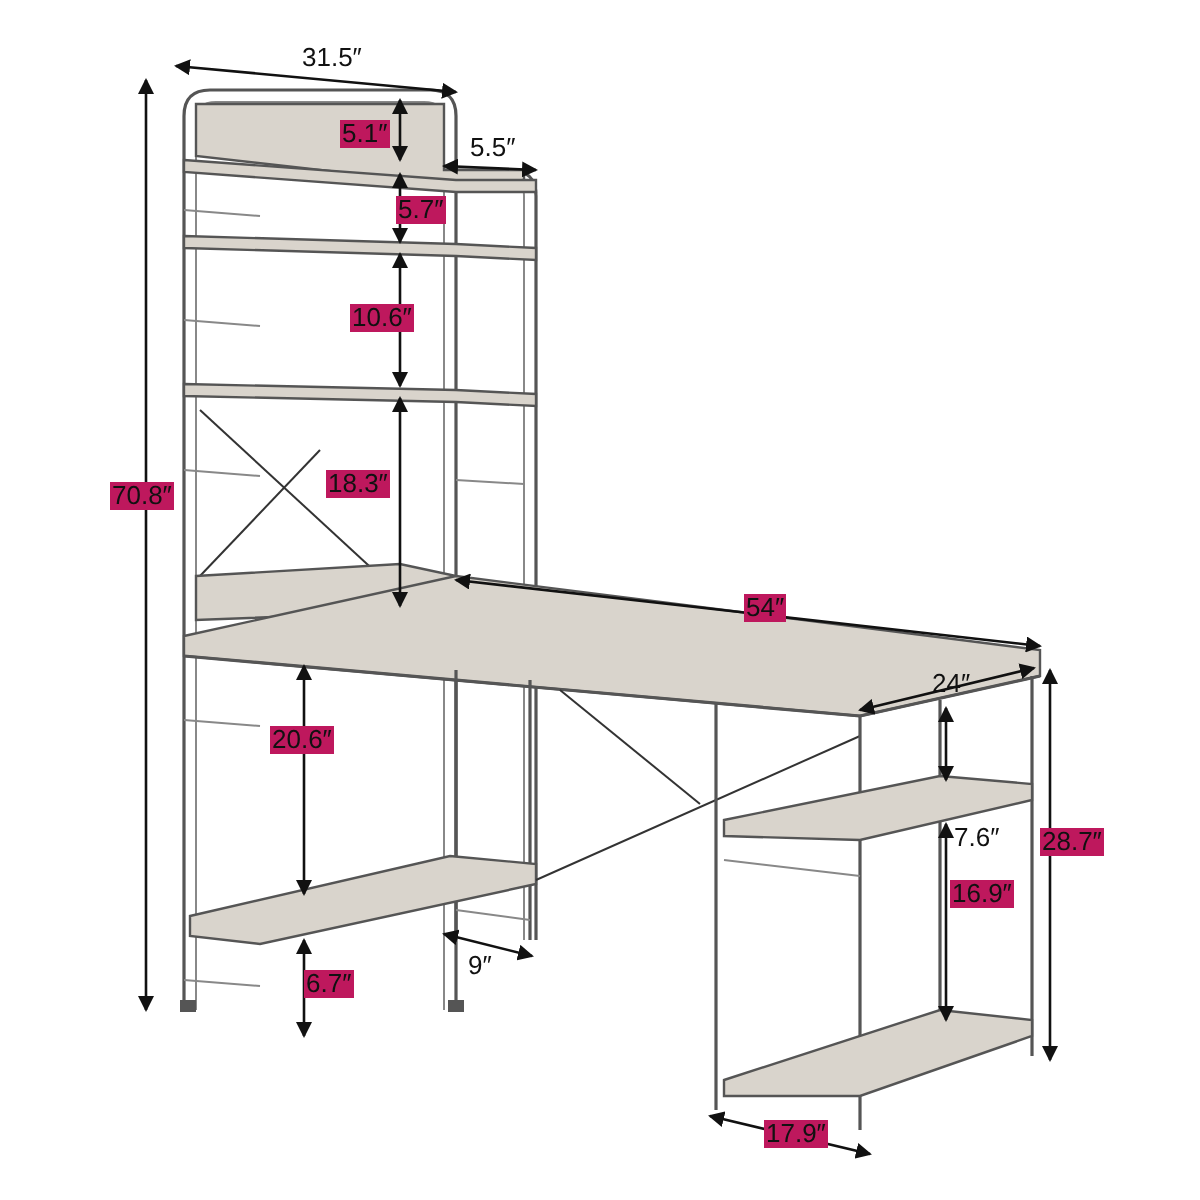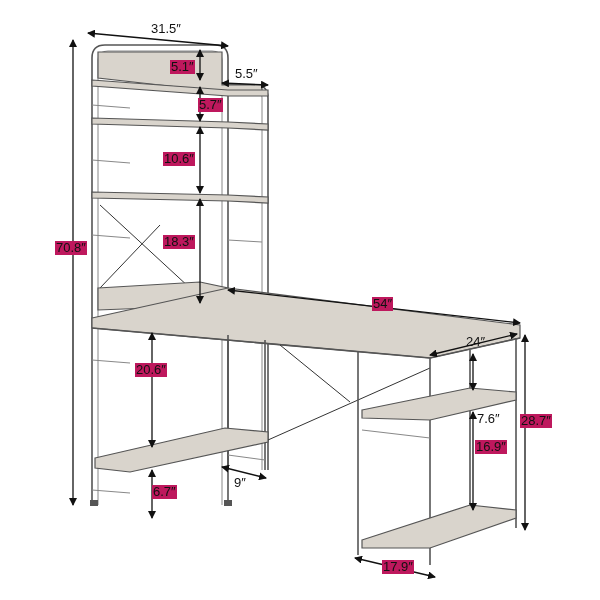--- a/index.html
+++ b/index.html
@@ -96,21 +96,21 @@
       <line class="dim" x1="152" y1="333" x2="152" y2="447" marker-start="url(#ah)" marker-end="url(#ah)"></line>
       <line class="dim" x1="152" y1="470" x2="152" y2="518" marker-start="url(#ah)" marker-end="url(#ah)"></line>
       <line class="dim" x1="222" y1="467" x2="266" y2="478" marker-start="url(#ah)" marker-end="url(#ah)"></line>
     </g>
   </svg>
 
   <span class="lbl nobg" style="left:150px;top:22px;">31.5″</span>
   <span class="lbl" style="left:170px;top:60px;">5.1″</span>
   <span class="lbl nobg" style="left:234px;top:67px;">5.5″</span>
   <span class="lbl" style="left:170px;top:98px;margin-left:28px;">5.7″</span>
-  <span class="lbl" style="left:163px;top:152px;">10.6″</span>
+  <span class="lbl" style="left:175px;top:152px;">10.6″</span>
   <span class="lbl" style="left:163px;top:235px;">18.3″</span>
   <span class="lbl" style="left:55px;top:241px;">70.8″</span>
   <span class="lbl" style="left:372px;top:297px;">54″</span>
   <span class="lbl nobg" style="left:465px;top:335px;">24″</span>
   <span class="lbl" style="left:520px;top:414px;text-align:center;">28.7″</span>
   <span class="lbl nobg" style="left:476px;top:364px;margin-top:48px;">7.6″</span>
   <span class="lbl" style="left:475px;top:440px;">16.9″</span>
   <span class="lbl" style="left:382px;top:560px;">17.9″</span>
   <span class="lbl" style="left:135px;top:363px;">20.6″</span>
   <span class="lbl" style="left:152px;top:485px;">6.7″</span>

